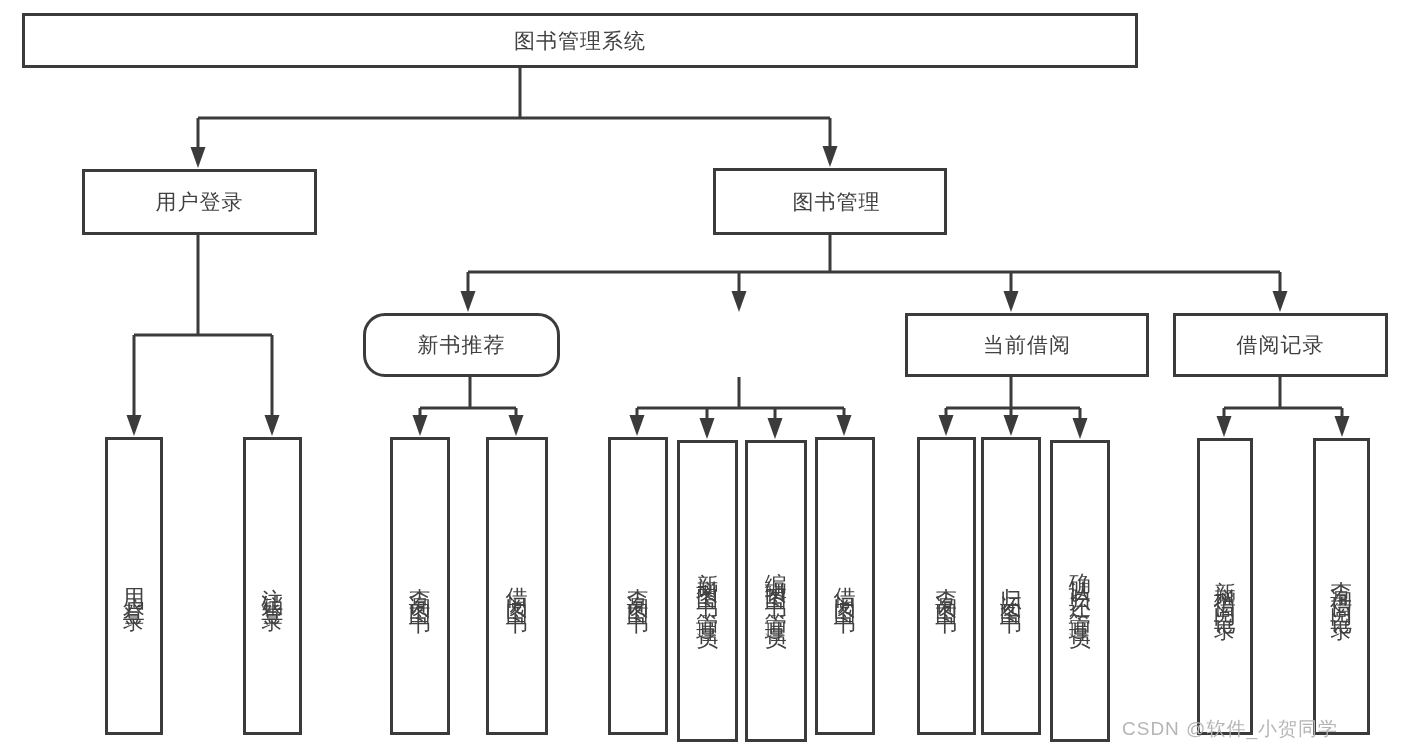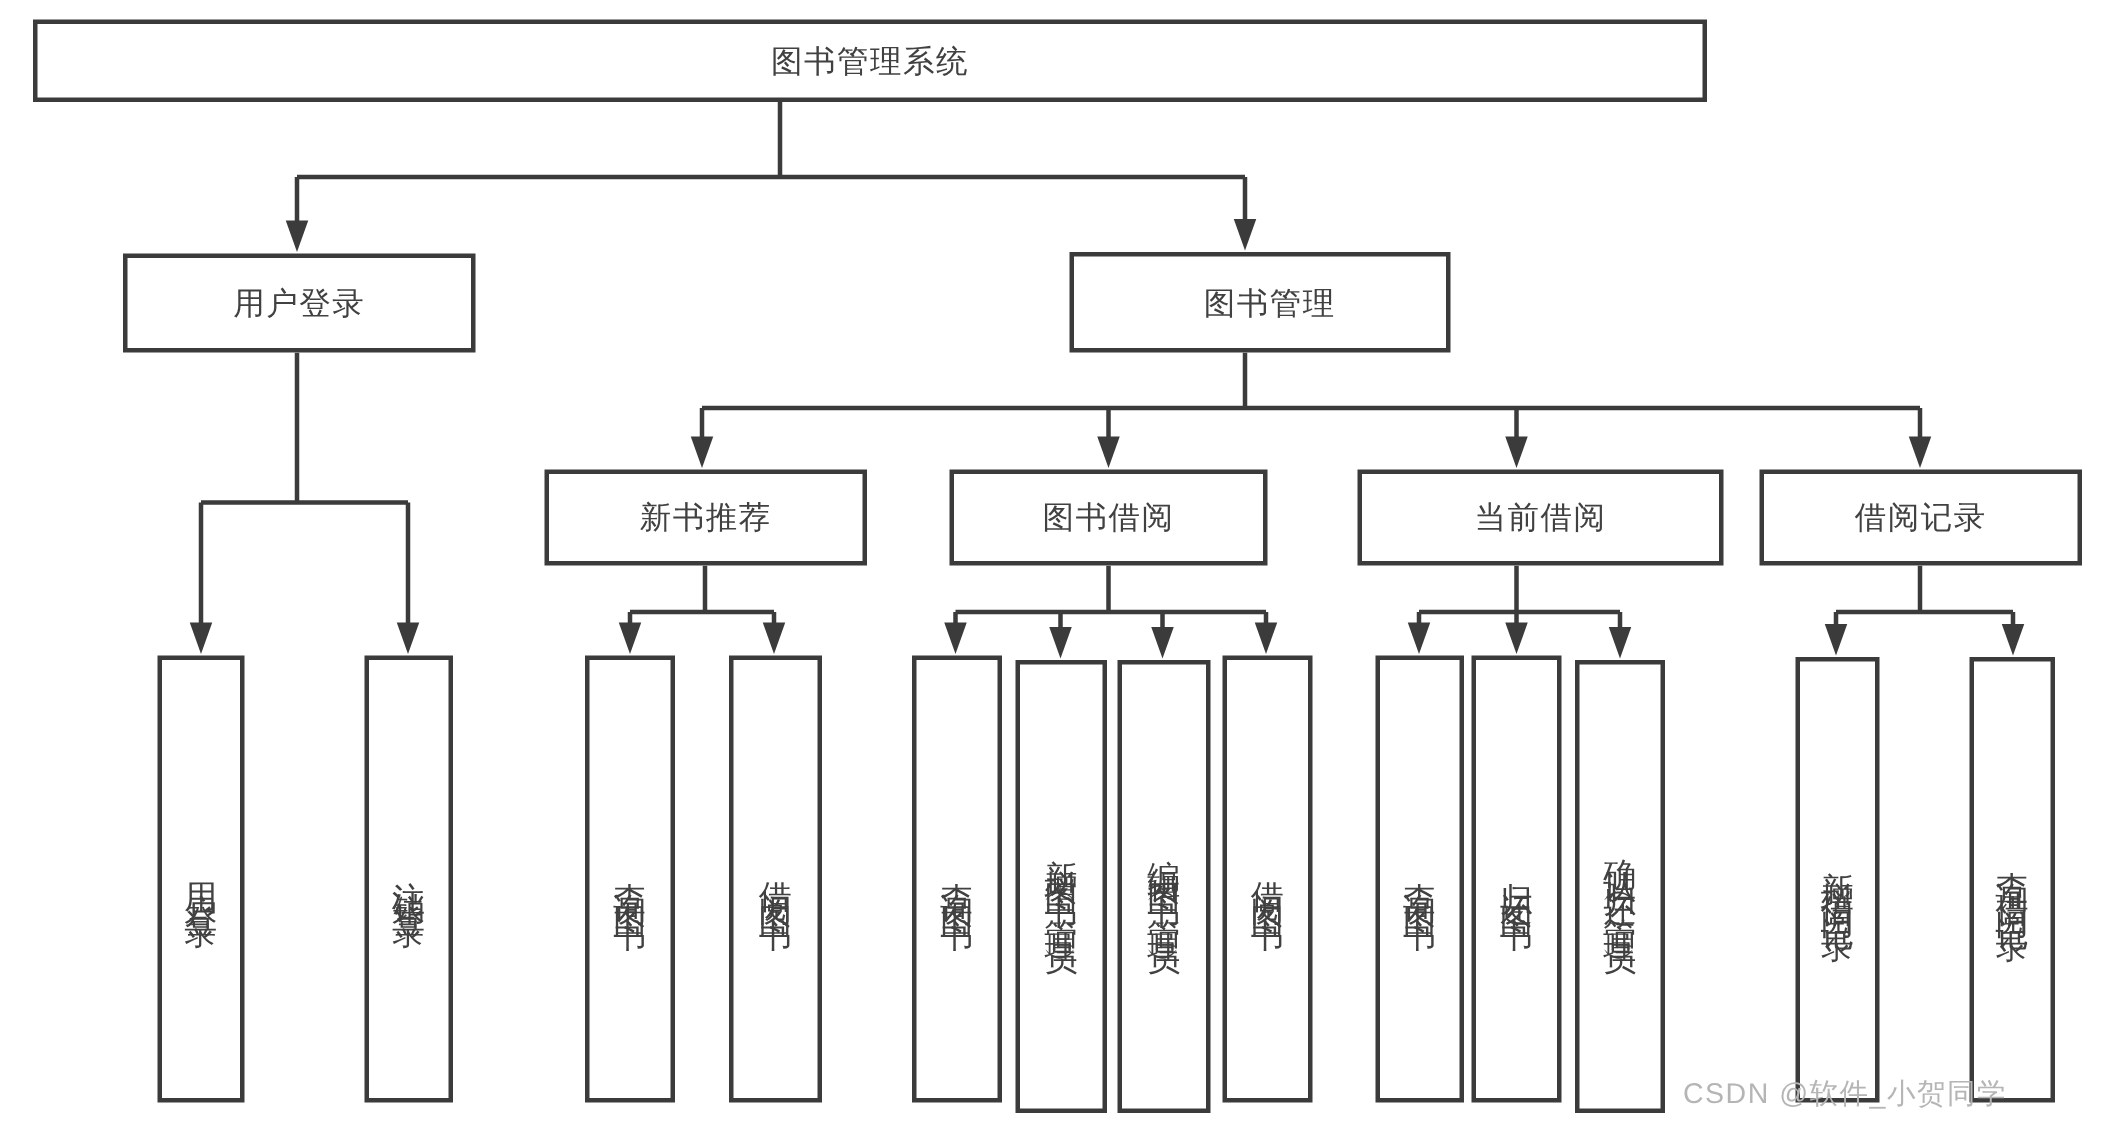--- a/index.html
+++ b/index.html
@@ -32,22 +32,22 @@
     writing-mode:vertical-rl;
     text-orientation:mixed;
     font-size:22px;
     letter-spacing:8px;
     line-height:1.25;
     white-space:nowrap;
   }
   
   .n-root{left:22px;top:13px;width:1116px;height:55px;}
   .n-user{left:82px;top:169px;width:235px;height:66px;}
-  .n-book{left:713px;top:168px;width:254px;height:67px;padding-left:13px;}
-  .n-l31{left:363px;top:313px;width:215px;height:64px;}
+  .n-book{left:713px;top:168px;width:234px;height:67px;padding-left:13px;}
+  .n-l31{left:363px;top:313px;width:197px;height:64px;border-radius:22px;}
   .n-l32{left:633px;top:313px;width:212px;height:64px;}
   .n-l33{left:905px;top:313px;width:244px;height:64px;}
   .n-l34{left:1173px;top:313px;width:215px;height:64px;}
   .n-f1{left:105px;top:437px;width:58px;height:298px;}
   .n-f2{left:243px;top:437px;width:59px;height:298px;}
   .n-f3{left:390px;top:437px;width:60px;height:298px;}
   .n-f4{left:486px;top:437px;width:62px;height:298px;}
   .n-f5{left:608px;top:437px;width:60px;height:298px;}
   .n-f6{left:677px;top:440px;width:61px;height:302px;}
   .n-f7{left:745px;top:440px;width:62px;height:302px;}
@@ -118,23 +118,20 @@
   <div class="node n-user">
     <span class="hlabel">用户登录</span>
   </div>
   <div class="node n-book">
     <span class="hlabel">图书管理</span>
   </div>
 
   <div class="node n-l31">
     <span class="hlabel">新书推荐</span>
   </div>
-  <div class="node n-l32">
-    <span class="hlabel">图书借阅</span>
-  </div>
   <div class="node n-l33">
     <span class="hlabel">当前借阅</span>
   </div>
   <div class="node n-l34">
     <span class="hlabel">借阅记录</span>
   </div>
 
   <div class="node n-f1">
     <span class="vlabel">用户登录</span>
   </div>

